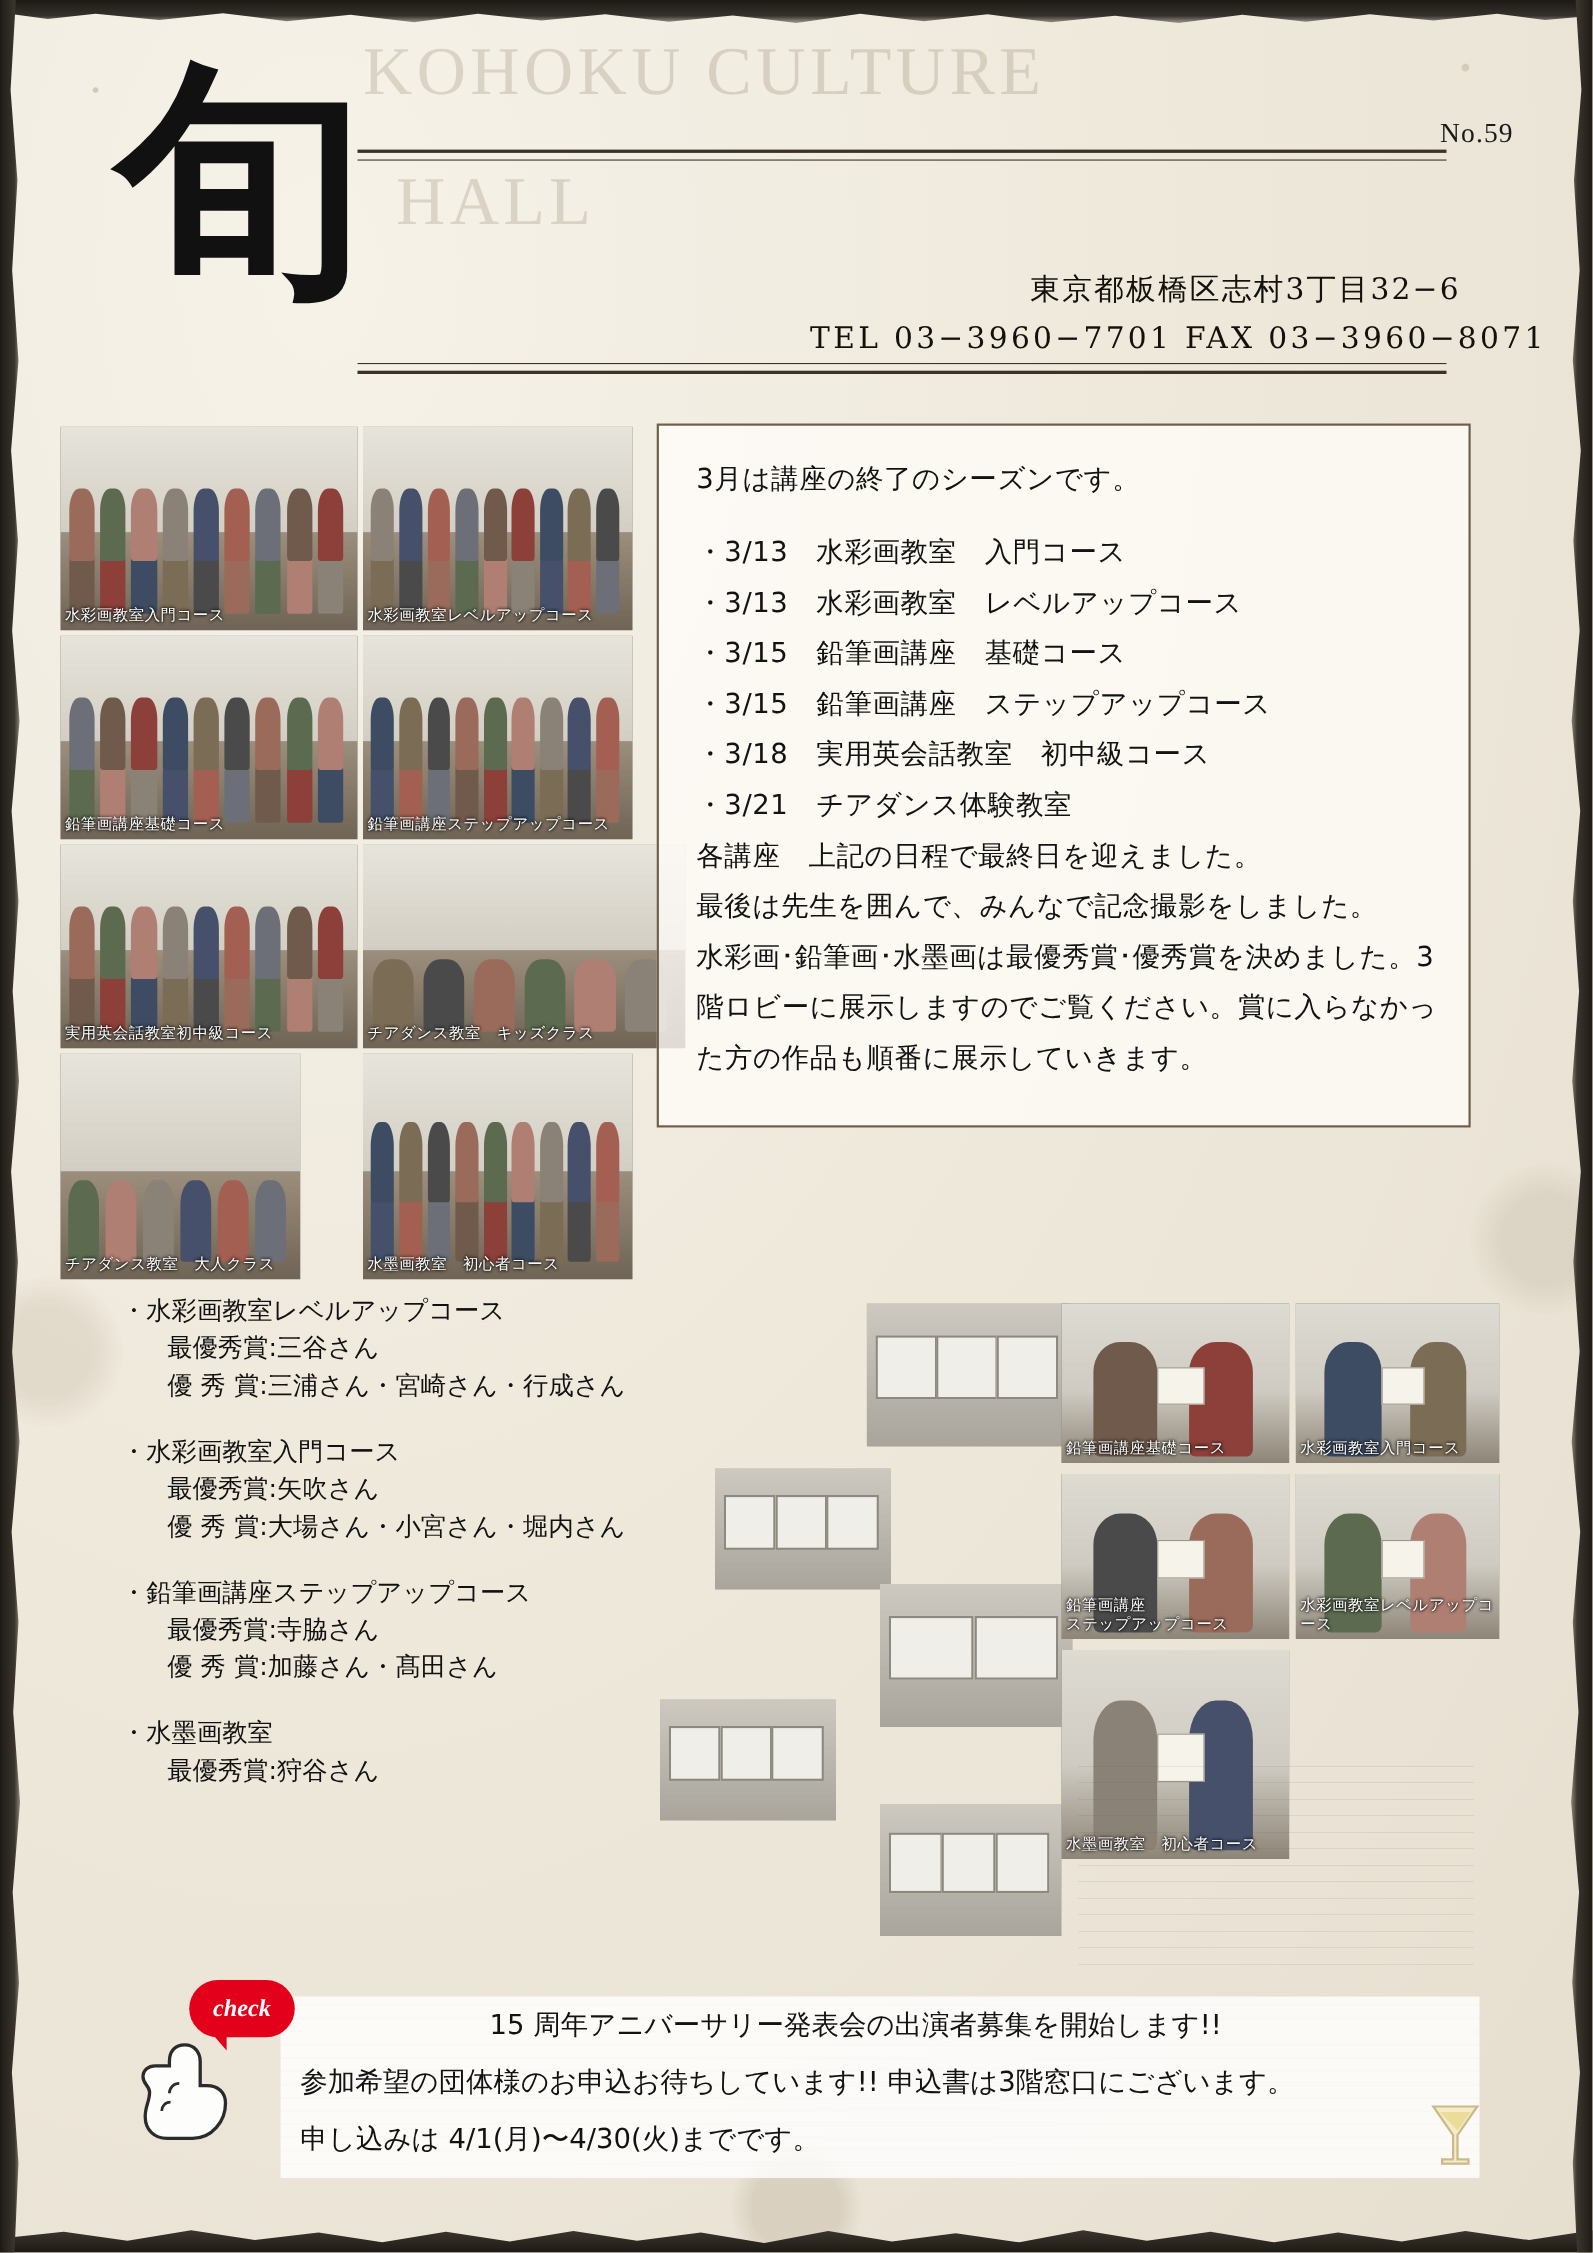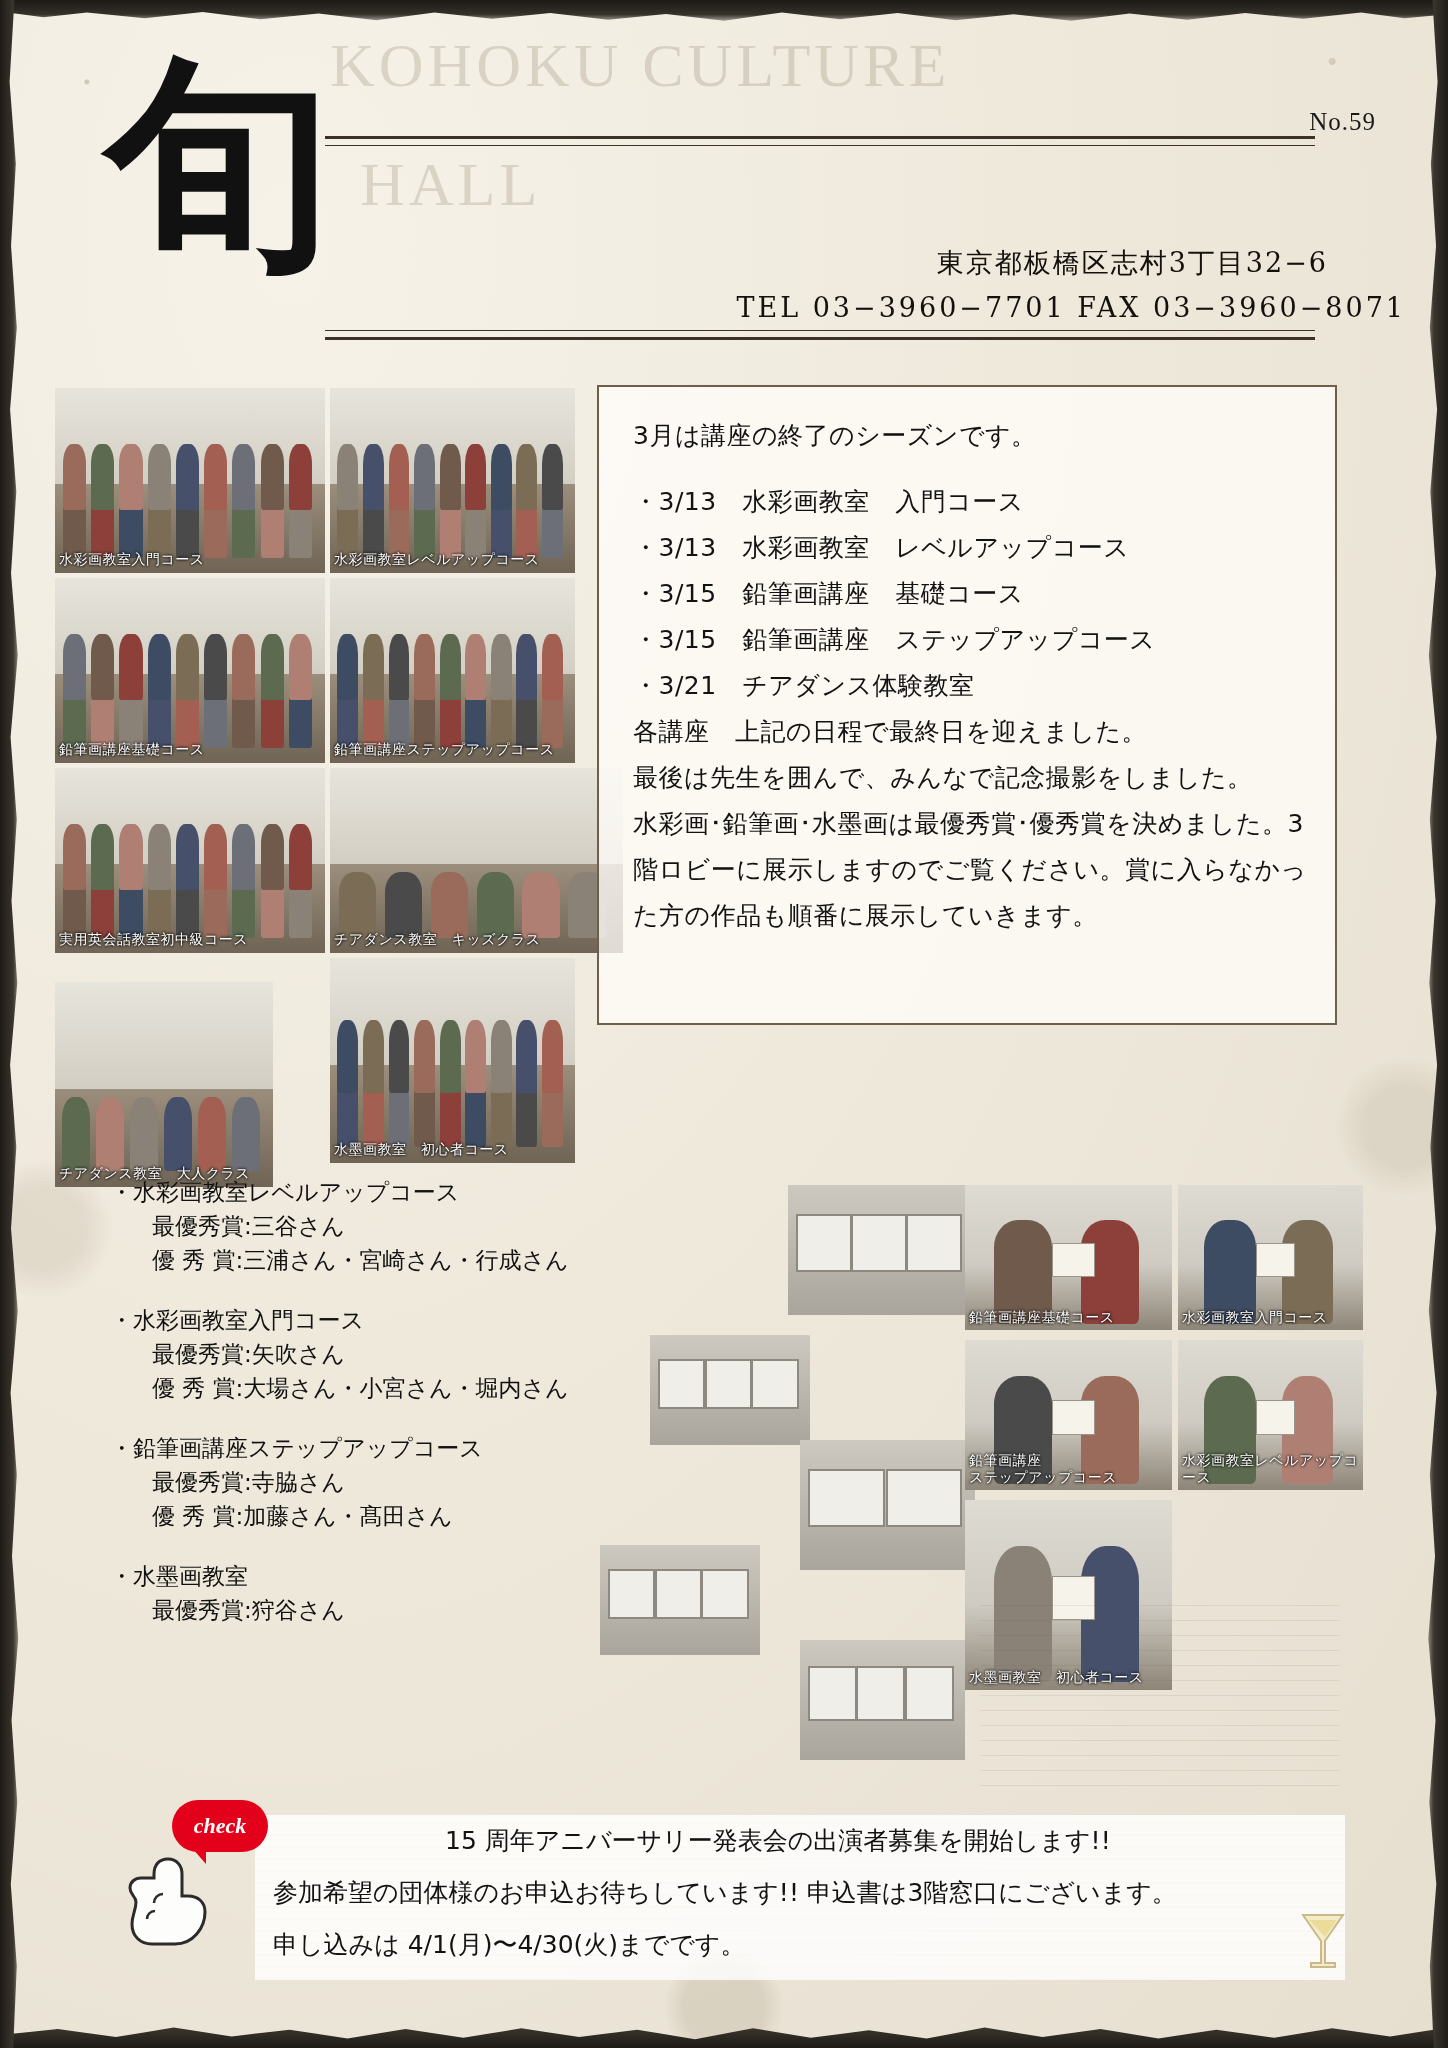--- a/index.html
+++ b/index.html
@@ -332,21 +332,21 @@
             <div class="pp" style="left: 0%; width: 13.6667%; background: rgb(122, 108, 85);"></div>
             <div class="pp" style="left: 16.6667%; width: 13.6667%; background: rgb(74, 74, 74);"></div>
             <div class="pp" style="left: 33.3333%; width: 13.6667%; background: rgb(154, 107, 90);"></div>
             <div class="pp" style="left: 50%; width: 13.6667%; background: rgb(92, 107, 80);"></div>
             <div class="pp" style="left: 66.6667%; width: 13.6667%; background: rgb(176, 127, 115);"></div>
             <div class="pp" style="left: 83.3333%; width: 13.6667%; background: rgb(139, 130, 119);"></div>
           </div>
         </div>
         <div class="cap">チアダンス教室　キッズクラス</div>
       </div>
-      <div class="photo" style="left: 55px; top: 982px; width: 218px; height: 205px;">
+      <div class="photo" style="left: 55px; top: 958px; width: 218px; height: 205px;">
         <div class="ph-inner">
           <div class="room-wall"></div>
           <div class="room-floor"></div>
           <div class="row-people" style="bottom: 8%; height: 36%;">
             <div class="pp" style="left: 0%; width: 13.6667%; background: rgb(92, 107, 80);"></div>
             <div class="pp" style="left: 16.6667%; width: 13.6667%; background: rgb(176, 127, 115);"></div>
             <div class="pp" style="left: 33.3333%; width: 13.6667%; background: rgb(139, 130, 119);"></div>
             <div class="pp" style="left: 50%; width: 13.6667%; background: rgb(70, 80, 107);"></div>
             <div class="pp" style="left: 66.6667%; width: 13.6667%; background: rgb(163, 95, 82);"></div>
             <div class="pp" style="left: 83.3333%; width: 13.6667%; background: rgb(109, 111, 120);"></div>
@@ -385,20 +385,21 @@
       </div>
     </div>
 
   <div id="notice">
     <div class="ln">3月は講座の終了のシーズンです。</div>
     <div class="gap"></div>
     <div class="ln">・3/13　水彩画教室　入門コース</div>
     <div class="ln">・3/13　水彩画教室　レベルアップコース</div>
     <div class="ln">・3/15　鉛筆画講座　基礎コース</div>
     <div class="ln">・3/15　鉛筆画講座　ステップアップコース</div>
+    <div class="ln">・3/18　実用英会話教室　初中級コース</div>
     <div class="ln">・3/21　チアダンス体験教室</div>
     <div class="ln">各講座　上記の日程で最終日を迎えました。</div>
     <div class="ln">最後は先生を囲んで、みんなで記念撮影をしました。</div>
     <div class="ln wrap">水彩画･鉛筆画･水墨画は最優秀賞･優秀賞を決めました。3階ロビーに展示しますのでご覧ください。賞に入らなかった方の作品も順番に展示していきます。</div>
   </div>
 
   <div id="awards">
       <div class="grp">
         <div class="t">・水彩画教室レベルアップコース</div>
         <div class="s">最優秀賞:三谷さん</div>

